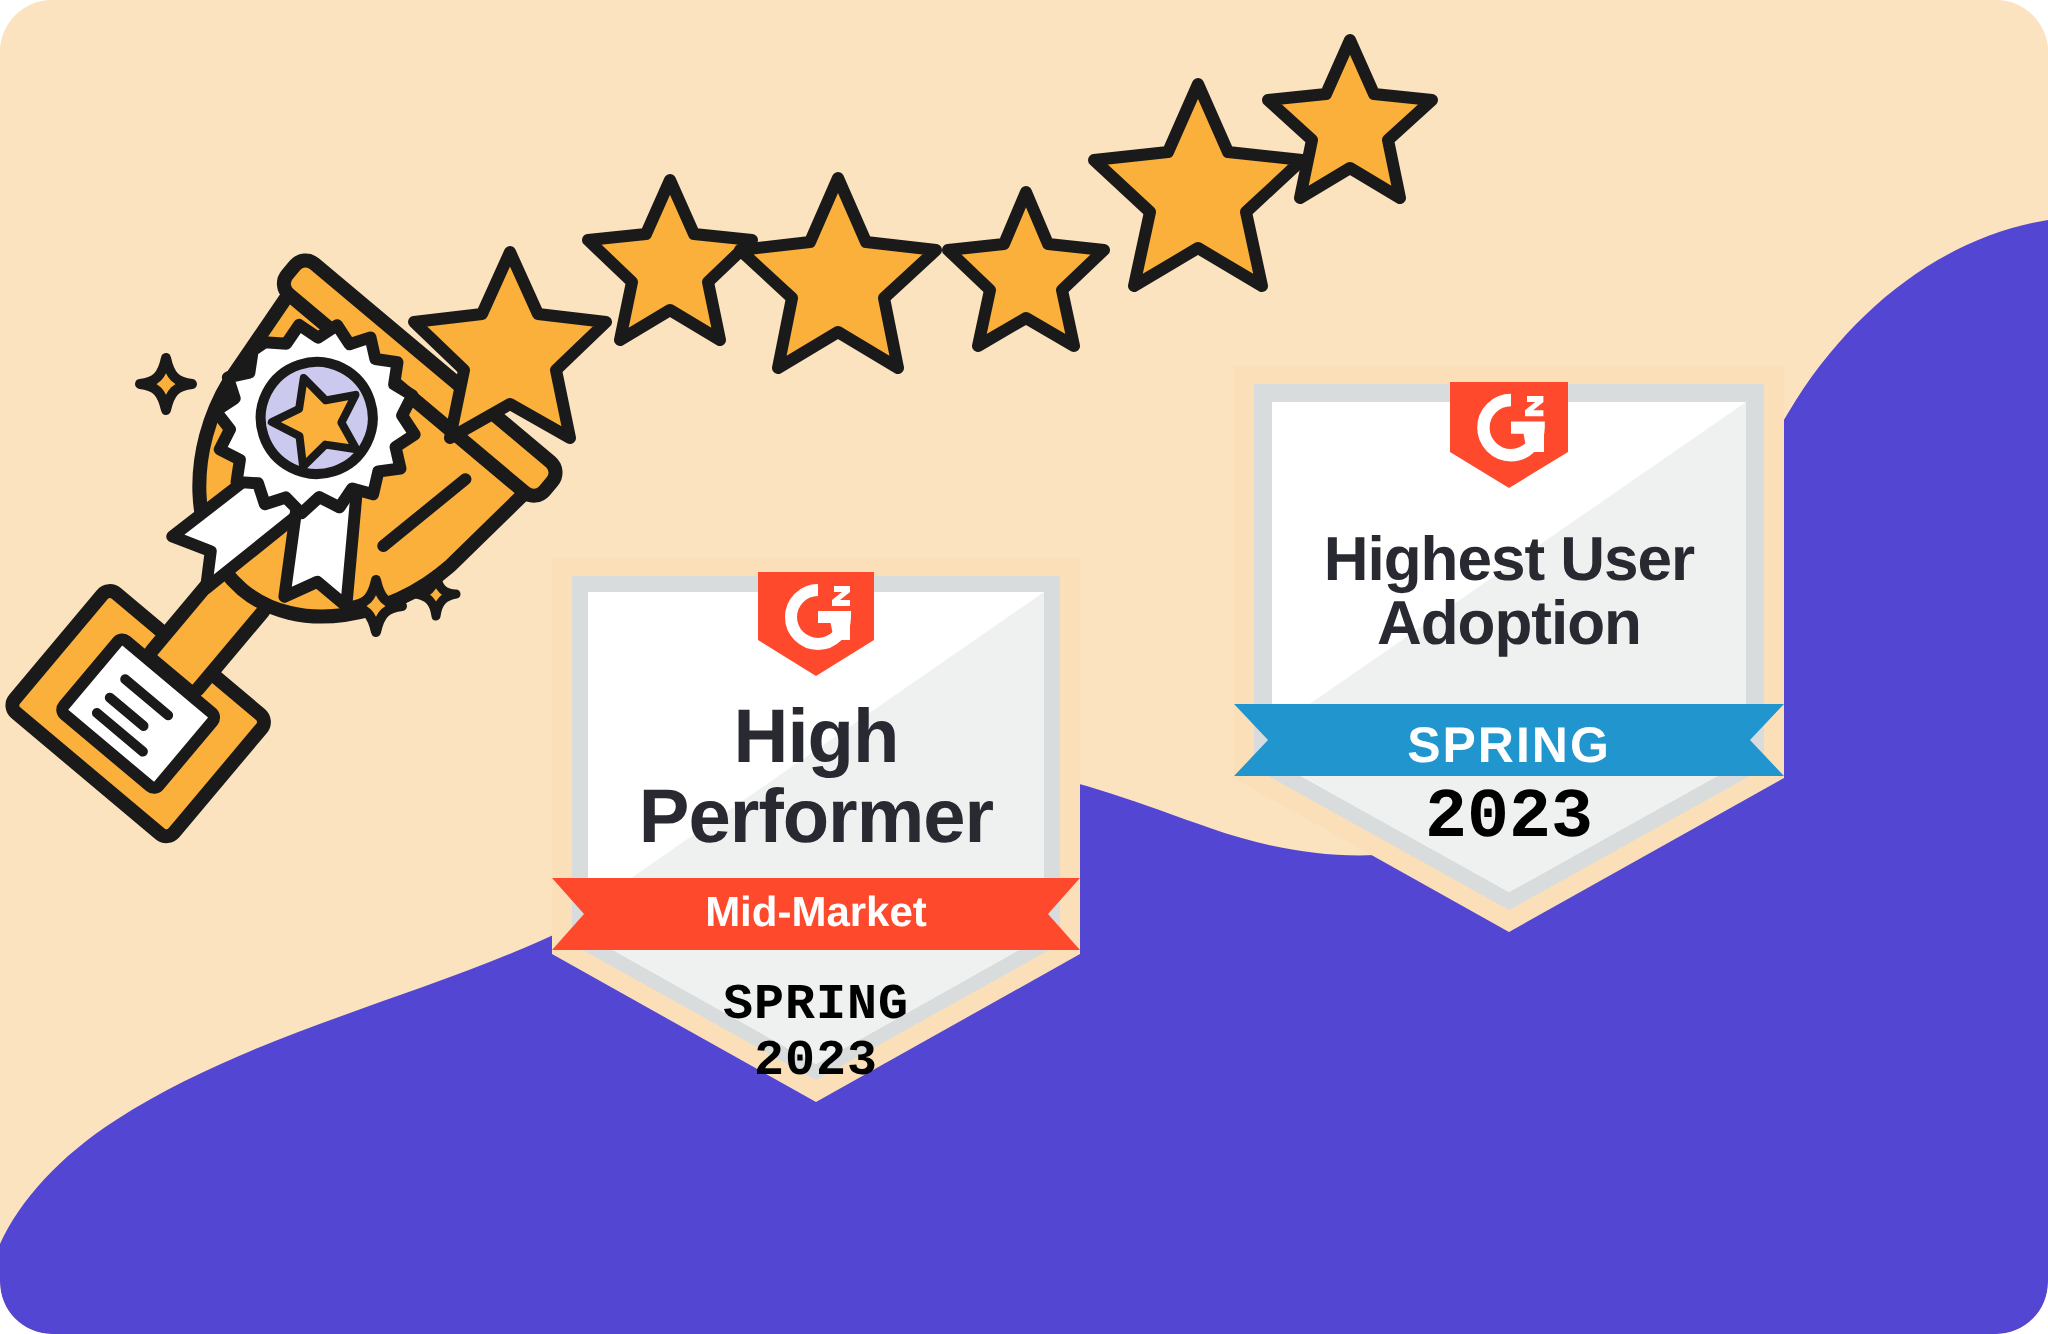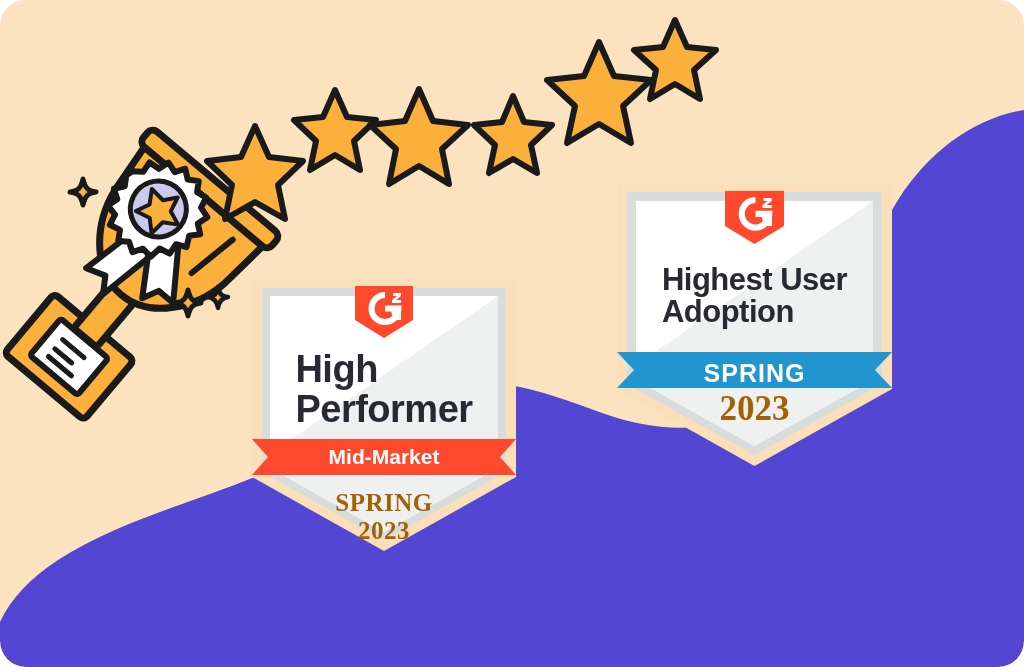--- a/index.html
+++ b/index.html
@@ -15,57 +15,58 @@
 
   
   #bg-svg{position:absolute;inset:0;width:1024px;height:667px;display:block;}
 
   
   #art-svg{position:absolute;inset:0;width:1024px;height:667px;display:block;pointer-events:none;}
 
   
   .badge{position:absolute;}
 
-  #badge-high-performer{left:252px;top:279px;width:264px;height:272px;}
+  #badge-high-performer{left:276px;top:279px;width:264px;height:272px;}
   #badge-user-adoption{left:617px;top:183px;width:275px;height:283px;}
 
   .badge-svg{position:absolute;inset:0;width:100%;height:100%;display:block;}
 
   .badge-content{
     position:absolute;inset:0;
     display:flex;flex-direction:column;align-items:center;
     pointer-events:none;
   }
 
   .g2-logo{position:relative;display:block;}
 
   .badge-title{
+    text-align:center;
     color:#292932;
     font-weight:bold;
     letter-spacing:-0.5px;
     line-height:1.04;
     font-family:"Liberation Sans", sans-serif;
     white-space:pre-line;
   }
 
   .badge-ribbon-text{
     position:absolute;
     width:100%;
     text-align:center;
     color:#ffffff;
     font-weight:bold;
     font-family:"Liberation Sans", sans-serif;
   }
 
   .badge-footer{
     text-align:center;
-    color:#a16207;
+    color:#000000;
     font-weight:bold;
     line-height:1.1;
-    font-family:Liberation Serif, serif;
+    font-family:Liberation Mono, monospace;
     white-space:pre-line;
   }
 
   
   #badge-high-performer .g2-logo{margin-top:7px;width:58px;height:52px;}
   #badge-high-performer .badge-title{margin-top:12px;font-size:38px;}
   #badge-high-performer .badge-ribbon-text{top:166px;font-size:21px;letter-spacing:0px;}
   #badge-high-performer .badge-footer{margin-top:60px;font-size:25px;letter-spacing:0.5px;}
 
   

